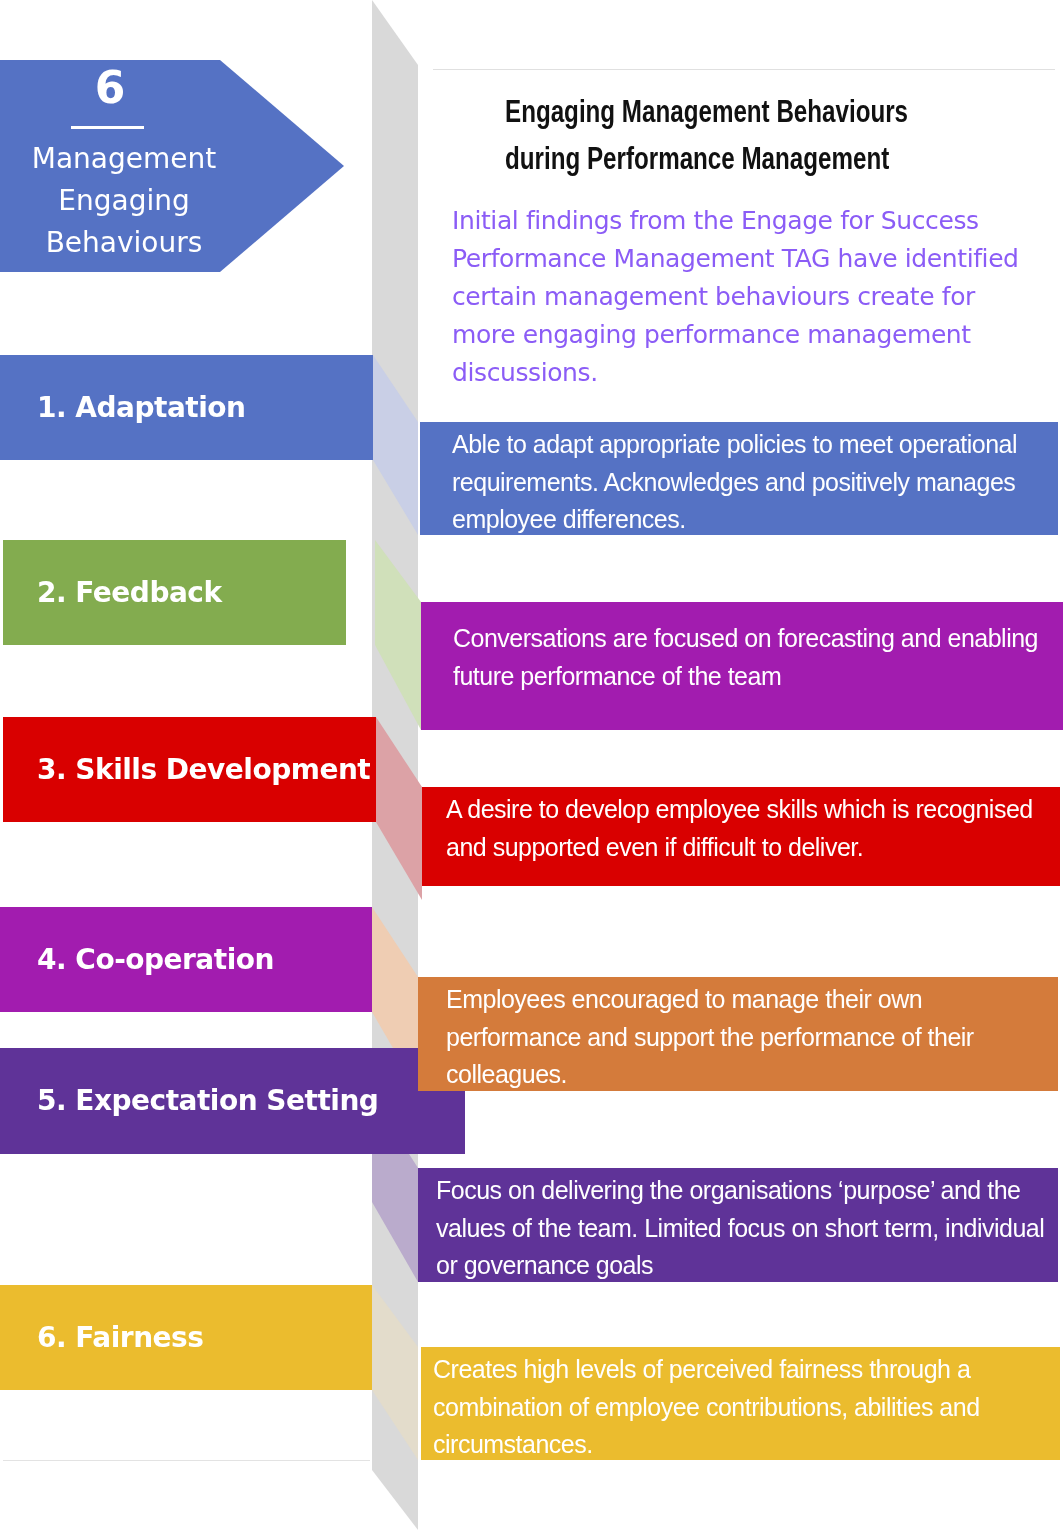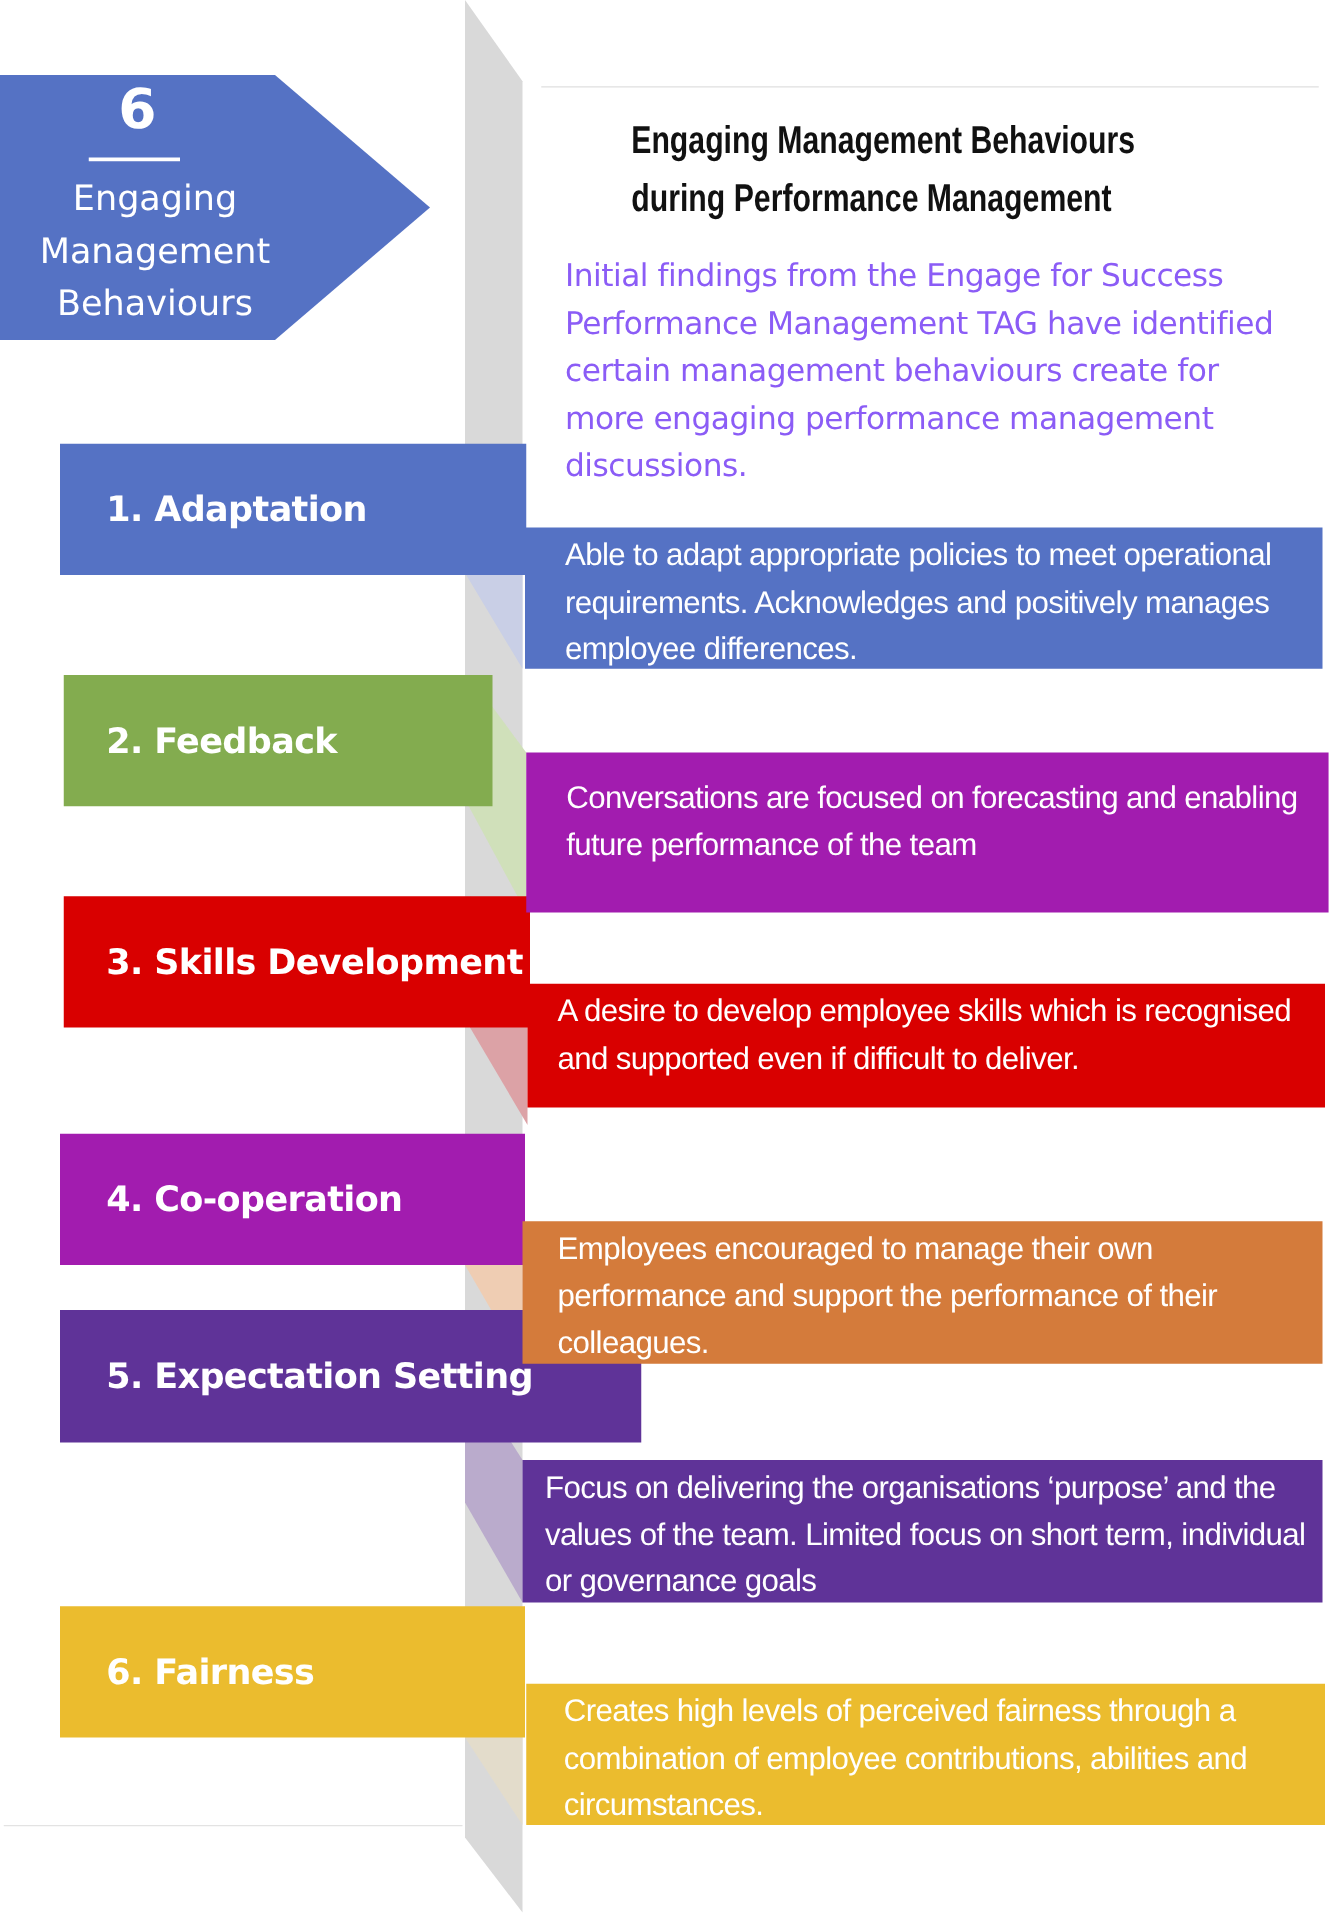--- a/index.html
+++ b/index.html
@@ -6,21 +6,21 @@
   body { width:1063px; height:1536px; position:relative; overflow:hidden; font-family:"Liberation Sans", sans-serif; }
   #band { position:absolute; left:0; top:0; width:1063px; height:1536px; }
   .hdr-rect { position:absolute; left:0; top:60px; width:220px; height:212px; background:#5572C4; }
   .hdr-tri { position:absolute; left:220px; top:60px; width:0; height:0; border-top:106px solid transparent; border-bottom:106px solid transparent; border-left:124px solid #5572C4; }
   .hdr-num { position:absolute; left:0; top:62px; width:220px; text-align:center; color:#fff; font-weight:bold; font-size:44px; font-family:"DejaVu Sans", sans-serif; }
   .hdr-rule { position:absolute; left:71px; top:126px; width:73px; height:3px; background:#fff; }
   .hdr-label { position:absolute; left:14px; top:138px; width:220px; text-align:center; color:#fff; font-size:28px; line-height:42px; font-family:"DejaVu Sans", sans-serif; }
   .top-rule { position:absolute; left:433px; top:69px; width:622px; height:1px; background:#e0e0e0; }
   .title { position:absolute; left:505px; top:88px; color:#111; font-family:"Liberation Sans", sans-serif; font-weight:bold; font-size:31px; line-height:47px; transform:scaleX(0.78); transform-origin:left top; white-space:nowrap; }
   .intro { position:absolute; left:452px; top:202px; width:590px; color:#8b5cf6; font-size:25px; line-height:38px; font-family:"DejaVu Sans", sans-serif; letter-spacing:-0.4px; }
-  .lbar { position:absolute; height:105px; color:#fff; font-weight:bold; font-size:28px; font-family:"DejaVu Sans", sans-serif;margin-left:48px; }
+  .lbar { position:absolute; height:105px; color:#fff; font-weight:bold; font-size:28px; font-family:"DejaVu Sans", sans-serif; }
   .lbar span { position:absolute; left:37px; top:36px; white-space:nowrap; letter-spacing:-0.5px; }
   .rbox { position:absolute; color:#fff; font-size:25px; line-height:37.5px; font-family:Liberation Sans, sans-serif; letter-spacing:-0.5px; box-sizing:border-box; padding:4px 0 0 32px; }
   .bot-rule { position:absolute; left:3px; top:1460px; width:367px; height:1px; background:#e3e3e3; }
 </style>
 </head>
 <body>
 
 <svg id="band" viewBox="0 0 1063 1536" xmlns="http://www.w3.org/2000/svg">
   <polygon points="372,0 418,65 418,1530 372,1470" fill="#D9D9D9"></polygon>
   <polygon points="373,355 418,422 418,535 373,460" fill="#C9CFE6"></polygon>
@@ -29,22 +29,22 @@
   <polygon points="372,907 418,977 418,1091 372,1012" fill="#EFCDB3"></polygon>
   <polygon points="372,1096 418,1168 418,1282 372,1202" fill="#BAABCC"></polygon>
   <polygon points="372,1285 418,1347 418,1460 372,1390" fill="#E3DCCB"></polygon>
 </svg>
 
 <div class="hdr-rect"></div>
 <div class="hdr-tri"></div>
 <div class="hdr-num">6</div>
 <div class="hdr-rule"></div>
 <div class="hdr-label">
+  <div>Management</div>
   <div>Engaging</div>
-  <div>Management</div>
   <div>Behaviours</div>
 </div>
 
 <div class="top-rule"></div>
 
 <div class="title">
   <div>Engaging Management Behaviours</div>
   <div>during Performance Management</div>
 </div>
 
@@ -67,15 +67,15 @@
 </div>
 <div class="lbar" style="left:0;top:1285px;width:372px;background:#EBBC2E;">
   <span>6. Fairness</span>
 </div>
 
 <div class="rbox" style="left:420px;top:422px;width:638px;height:113px;background:#5572C4;">Able to adapt appropriate policies to meet operational requirements.  Acknowledges and positively manages employee differences.</div>
 <div class="rbox" style="left:421px;top:602px;width:642px;height:128px;background:#a21caf;padding-top:18px;">Conversations are focused on forecasting and enabling future performance of the team</div>
 <div class="rbox" style="left:422px;top:787px;width:638px;height:99px;background:#D90000;padding-left:24px;">A desire to develop employee skills which is recognised and supported even if difficult to deliver.</div>
 <div class="rbox" style="left:418px;top:977px;width:640px;height:114px;background:#D47B3B;padding-left:28px;">Employees encouraged to manage their own performance and support the performance of their colleagues.</div>
 <div class="rbox" style="left:418px;top:1168px;width:640px;height:114px;background:#5F3398;padding-left:18px;">Focus on delivering the organisations ‘purpose’ and the values of the team.  Limited focus on short term, individual or governance goals</div>
-<div class="rbox" style="left:421px;top:1347px;width:639px;height:113px;background:#EBBC2E;padding-left:30px;">Creates high levels of perceived fairness through a combination of employee contributions, abilities and circumstances.</div>
+<div class="rbox" style="left:421px;top:1347px;width:639px;height:113px;background:#EBBC2E;padding-left:12px;">Creates high levels of perceived fairness through a combination of employee contributions, abilities and circumstances.</div>
 
 <div class="bot-rule"></div>
 
 </body></html>

